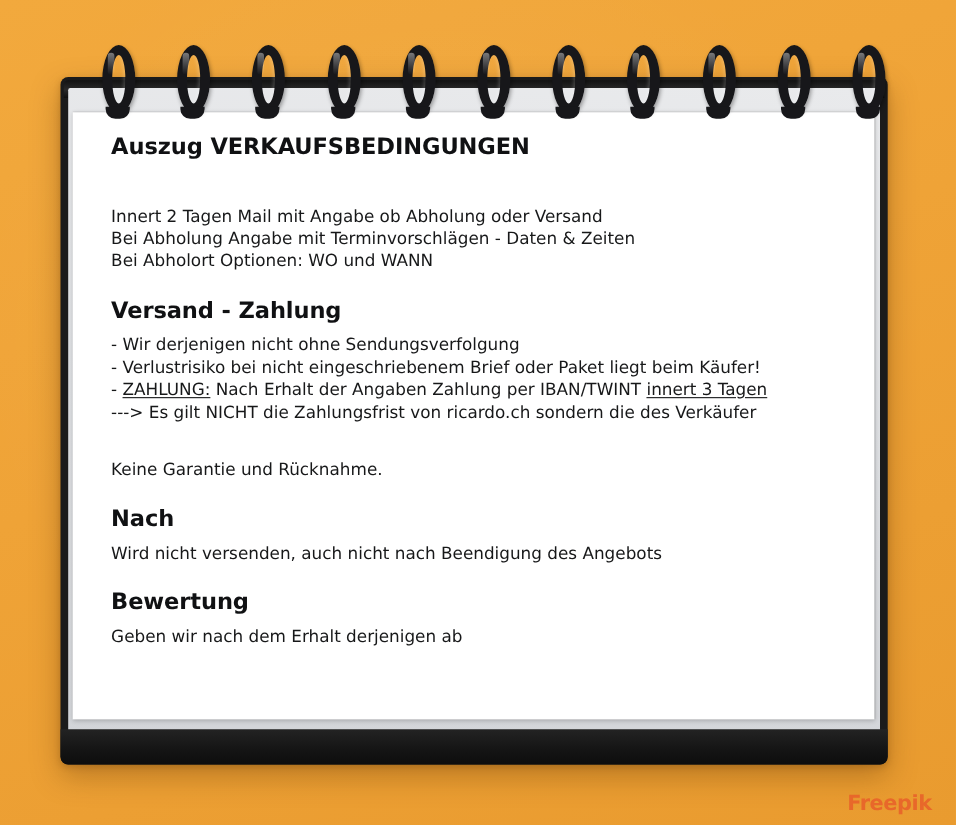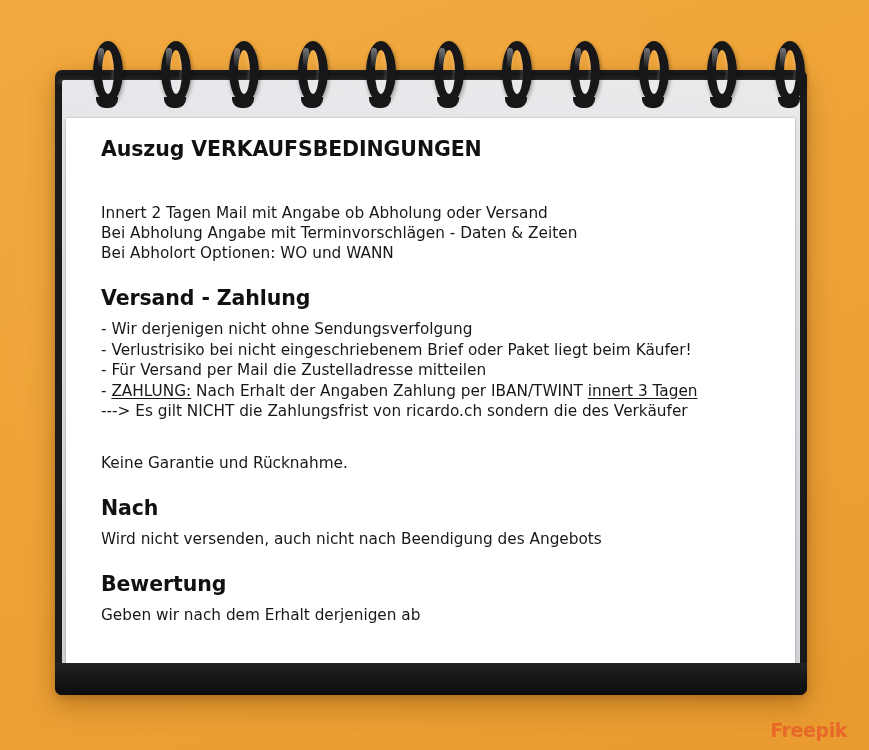--- a/index.html
+++ b/index.html
@@ -40,21 +40,21 @@
     position:absolute;
     left:7px; top:10px;
     width:738px; height:596px;
     background:linear-gradient(185deg,#e9eaec 0%, #dcdee1 55%, #d2d4d8 100%);
     border-radius:2px;
   }
 
   
   #sheet {
     position:absolute;
-    left:11px; top:48px;
+    left:11px; top:32px;
     width:729px; height:552px;
     background:#ffffff;
     box-shadow:0 1px 4px rgba(0,0,0,0.20), 0 0 1px rgba(0,0,0,0.25);
   }
 
   
   #bottom-bar {
     position:absolute;
     left:0; bottom:0;
     width:100%; height:32px;
@@ -164,21 +164,20 @@
         <div class="sub">Bei Abholort Optionen: WO und WANN</div>
       </div>
 
       <div class="gap-md"></div>
 
       <div class="block">
         <h2 class="heading">Versand - Zahlung</h2>
         <div class="gap-sm"></div>
         <div class="sub">- Wir derjenigen nicht ohne Sendungsverfolgung</div>
         <div class="sub">- Verlustrisiko bei nicht eingeschriebenem Brief oder Paket liegt beim Käufer!</div>
-        <div class="sub">- Für Versand per Mail die Zustelladresse mitteilen</div>
         <div class="sub"><span>- </span><span class="u">ZAHLUNG:</span><span> Nach Erhalt der Angaben Zahlung per IBAN/TWINT </span><span class="u">innert 3 Tagen</span></div>
         <div class="sub">---&gt; Es gilt NICHT die Zahlungsfrist von ricardo.ch sondern die des Verkäufer</div>
       </div>
 
       <div class="gap-md"></div>
 
       <div class="block">
         <div class="gap-sm"></div>
         <div class="sub">Keine Garantie und Rücknahme.</div>
       </div>

